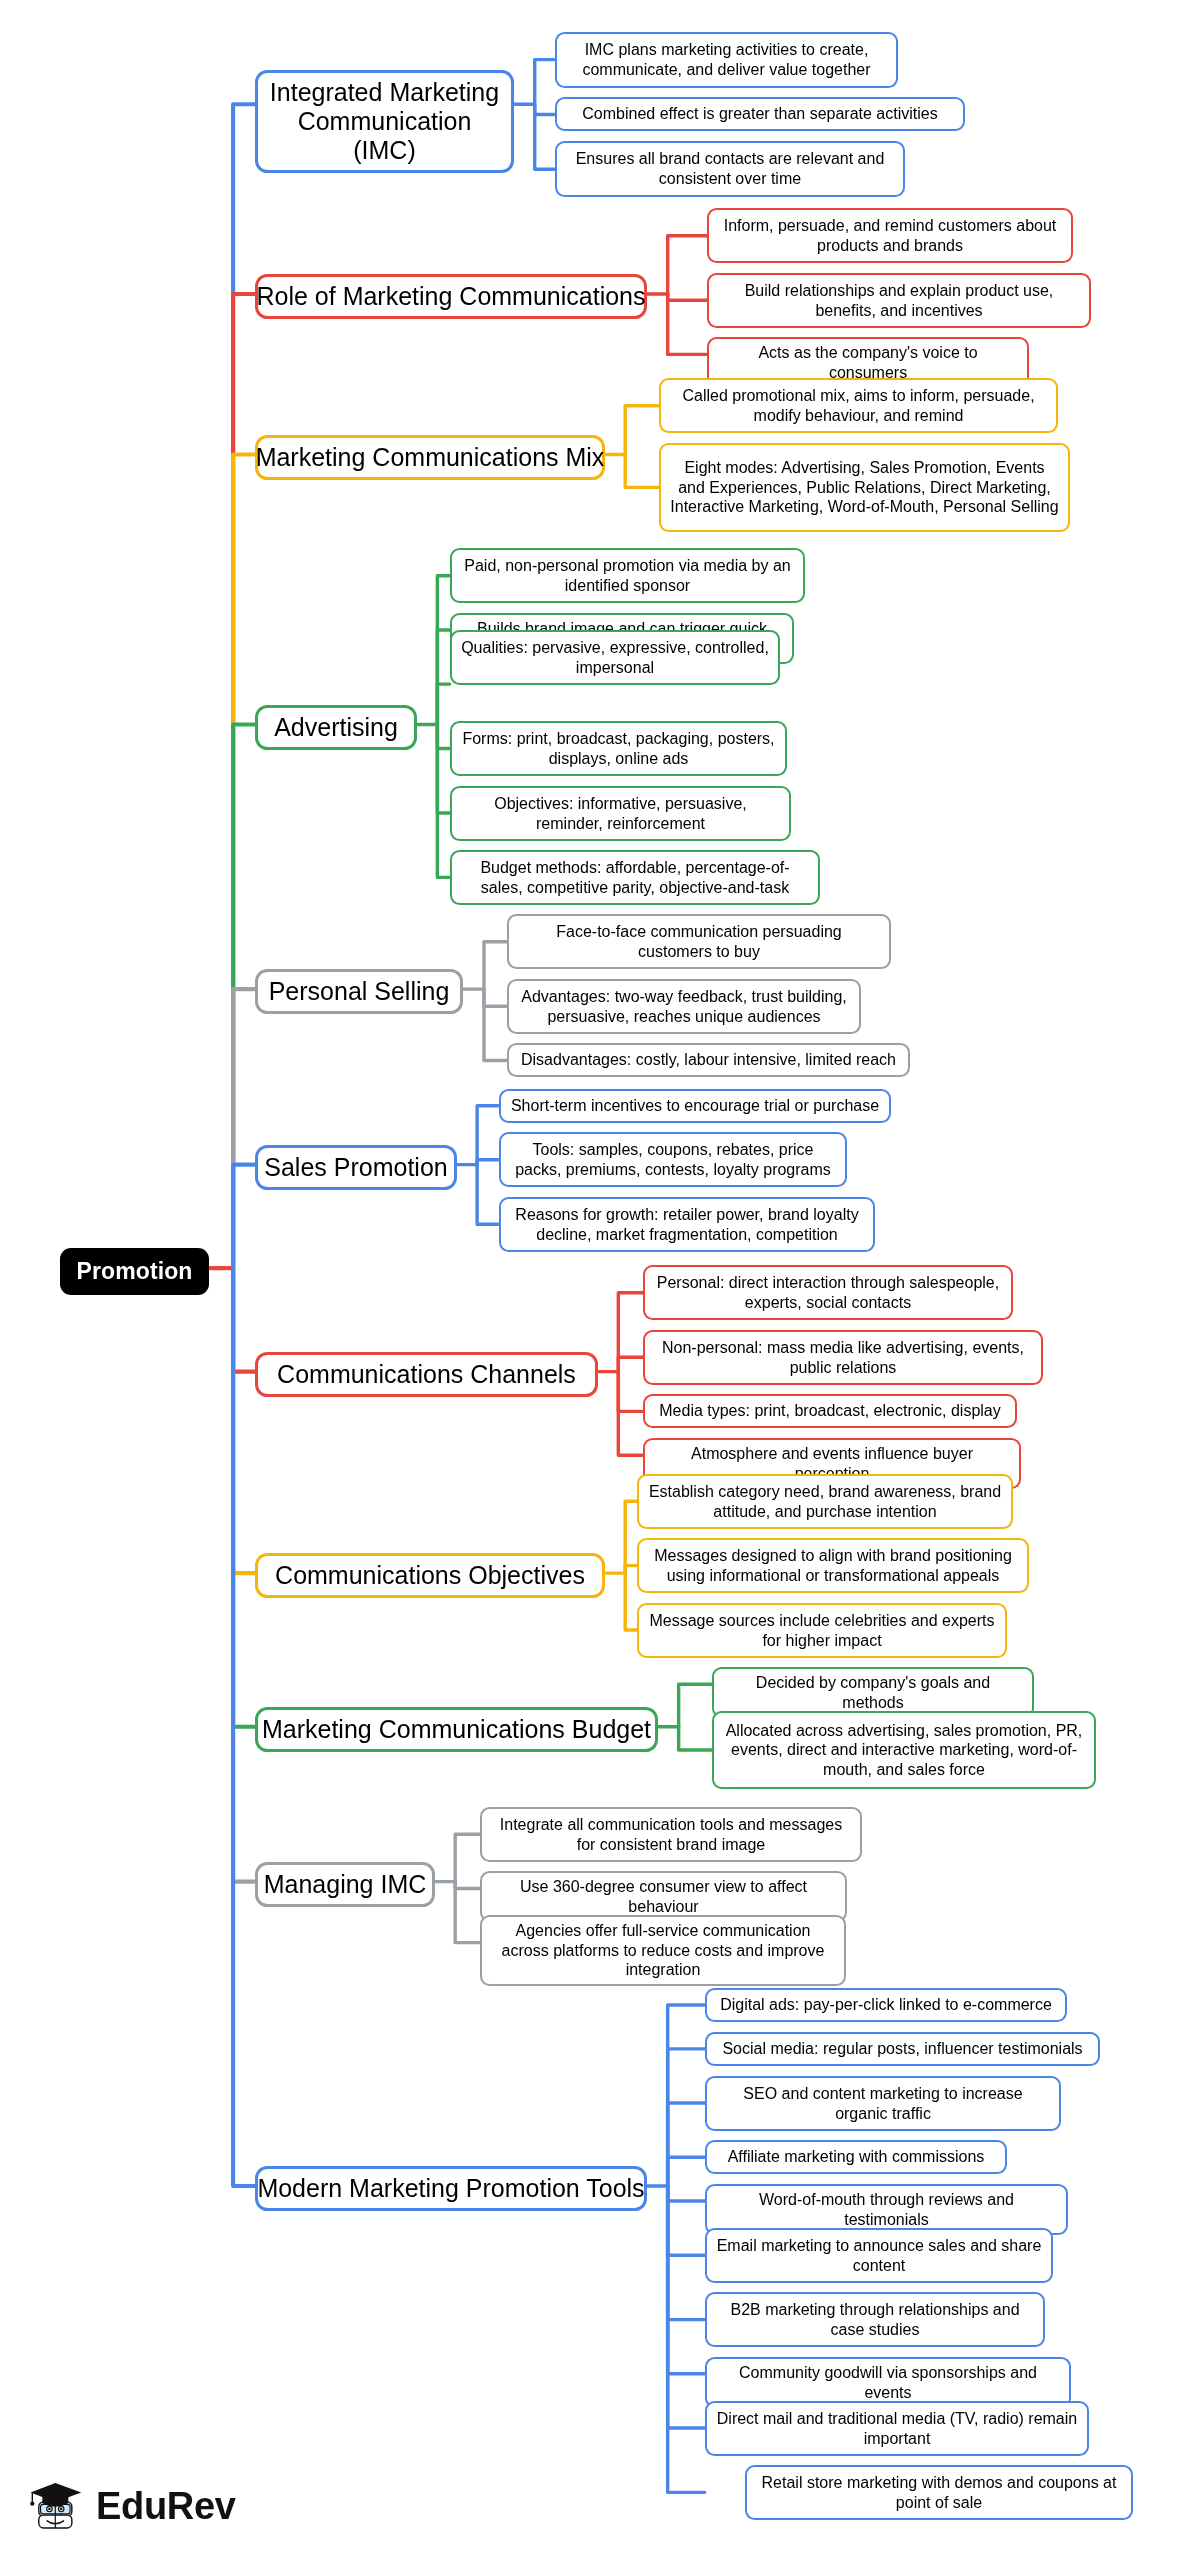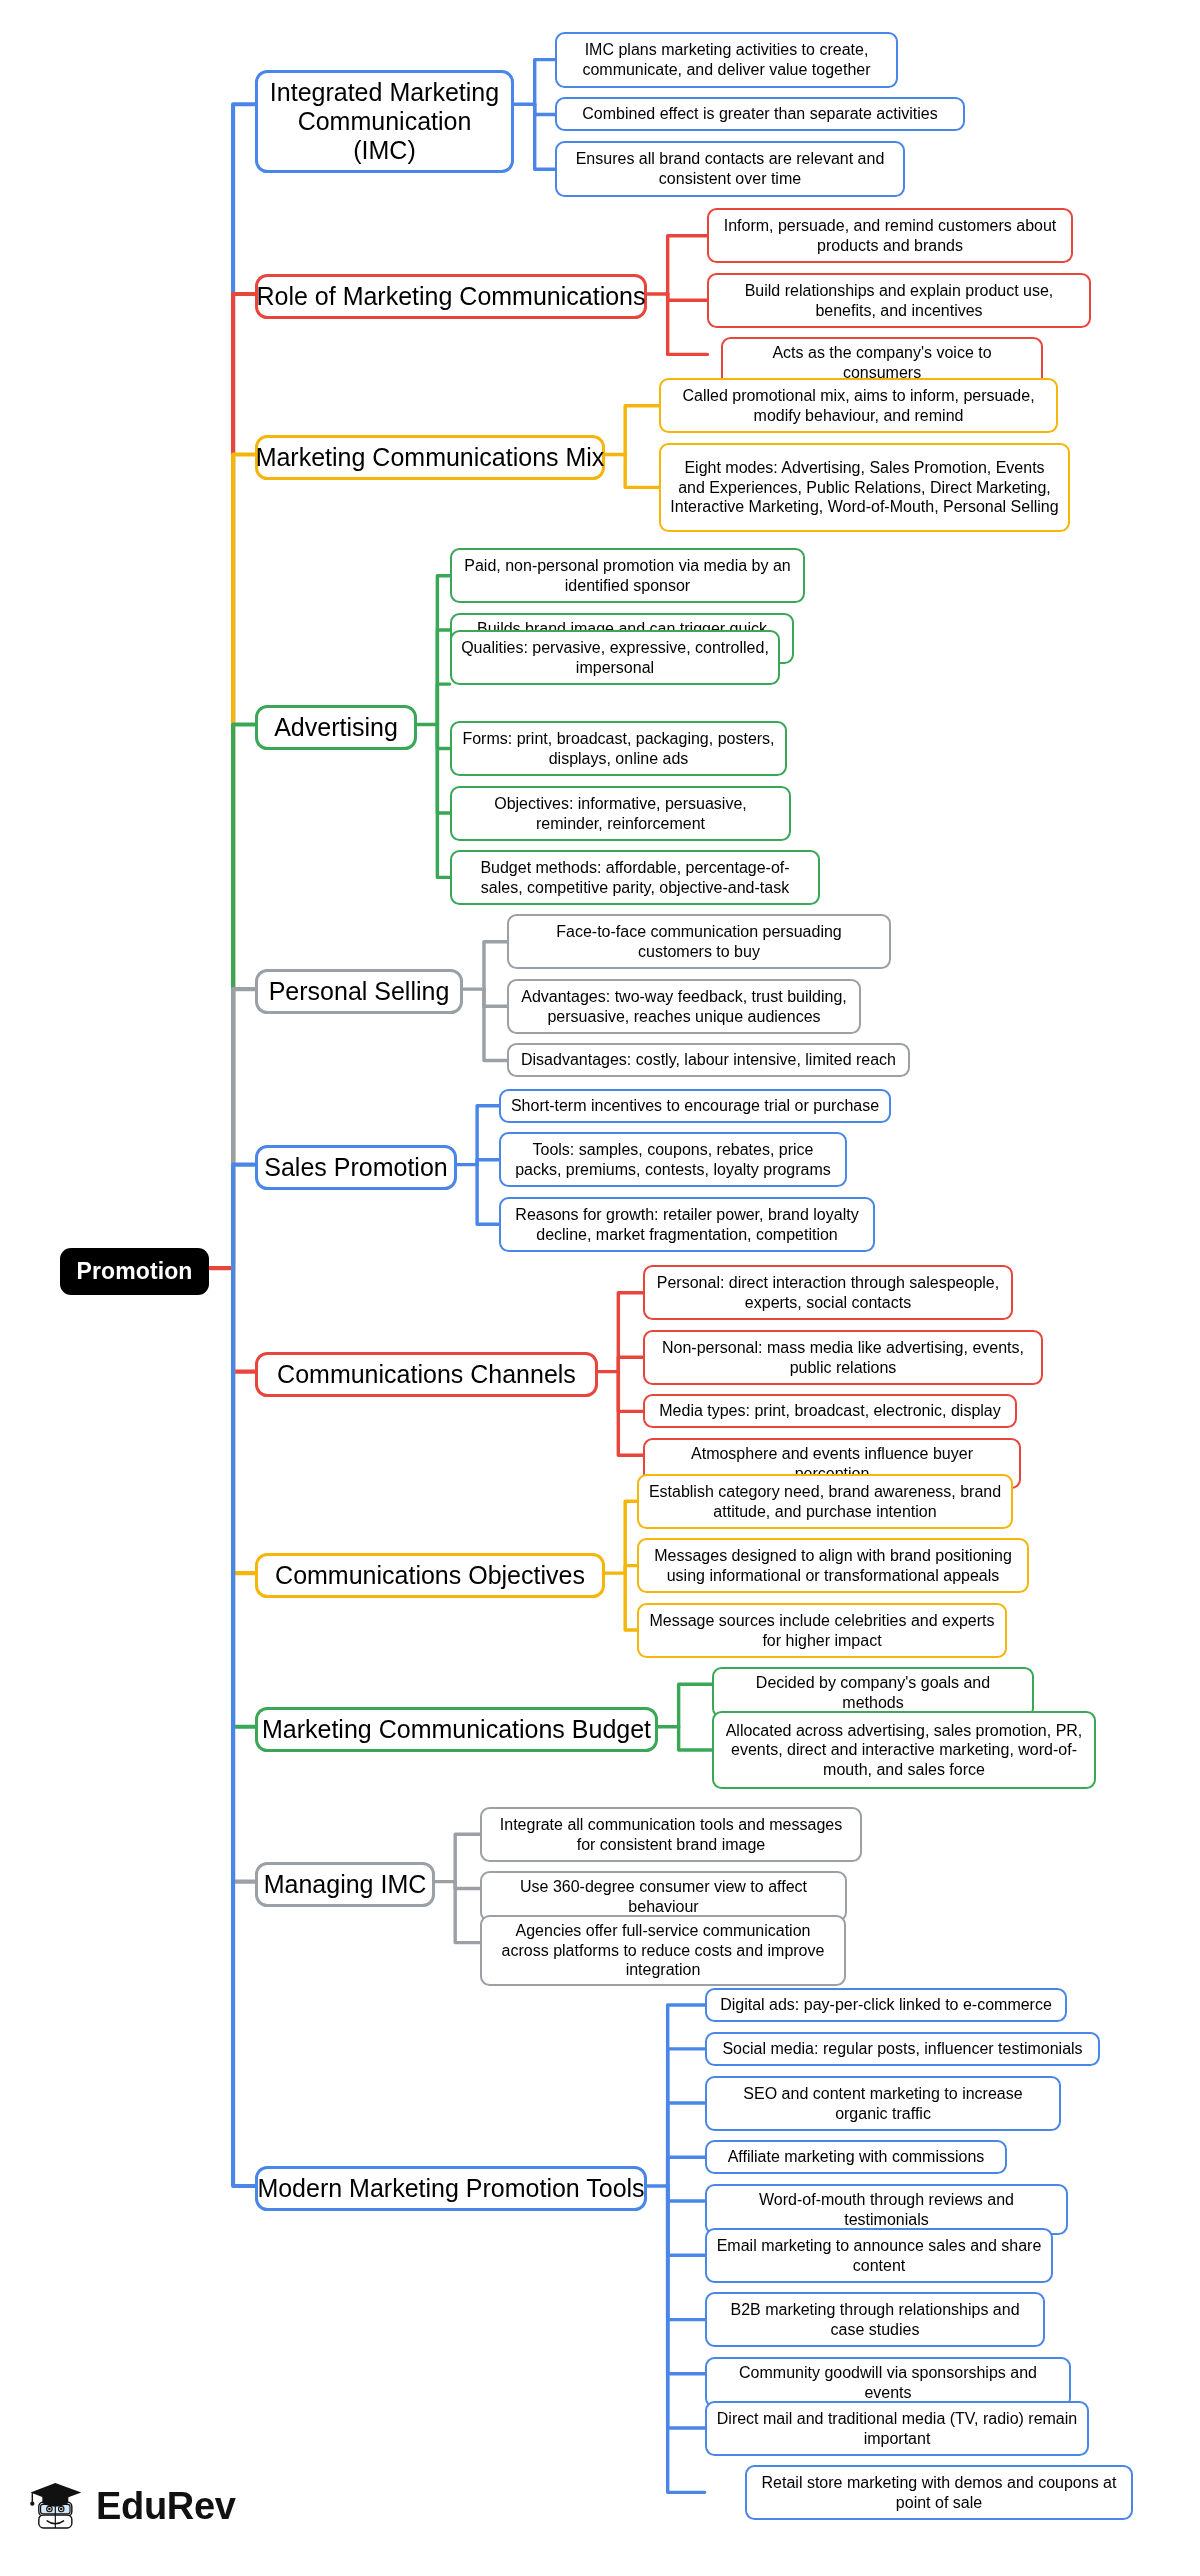--- a/index.html
+++ b/index.html
@@ -182,21 +182,21 @@
       </div>
       <div class="branch-node" style="left: 255px; top: 274px; width: 392px; min-height: 40px; border-color: rgb(232, 69, 60); display: flex; align-items: flex-start; justify-content: center;">
         <span>Role of Marketing Communications</span>
       </div>
       <div class="leaf-node" style="left: 707px; top: 208px; width: 366px; min-height: 55px; border-color: rgb(232, 69, 60); display: flex; align-items: center; justify-content: center;">
         <span>Inform, persuade, and remind customers about products and brands</span>
       </div>
       <div class="leaf-node" style="left: 707px; top: 273px; width: 384px; min-height: 55px; border-color: rgb(232, 69, 60); display: flex; align-items: center; justify-content: center;">
         <span>Build relationships and explain product use, benefits, and incentives</span>
       </div>
-      <div class="leaf-node" style="left: 707px; top: 337px; width: 322px; min-height: 34px; border-color: rgb(232, 69, 60); display: flex; align-items: center; justify-content: center; margin-left: 14px;">
+      <div class="leaf-node" style="left: 707px; top: 337px; width: 322px; min-height: 34px; border-color: rgb(232, 69, 60); display: flex; align-items: center; justify-content: center;">
         <span>Acts as the company's voice to consumers</span>
       </div>
       <div class="branch-node" style="left: 255px; top: 435px; width: 350px; min-height: 40px; border-color: rgb(245, 181, 10); display: flex; align-items: center; justify-content: center;">
         <span>Marketing Communications Mix</span>
       </div>
       <div class="leaf-node" style="left: 659px; top: 378px; width: 399px; min-height: 55px; border-color: rgb(245, 181, 10); display: flex; align-items: center; justify-content: center;">
         <span>Called promotional mix, aims to inform, persuade, modify behaviour, and remind</span>
       </div>
       <div class="leaf-node" style="left: 659px; top: 443px; width: 411px; min-height: 89px; border-color: rgb(245, 181, 10); display: flex; align-items: center; justify-content: center;">
         <span>Eight modes: Advertising, Sales Promotion, Events and Experiences, Public Relations, Direct Marketing, Interactive Marketing, Word-of-Mouth, Personal Selling</span>

